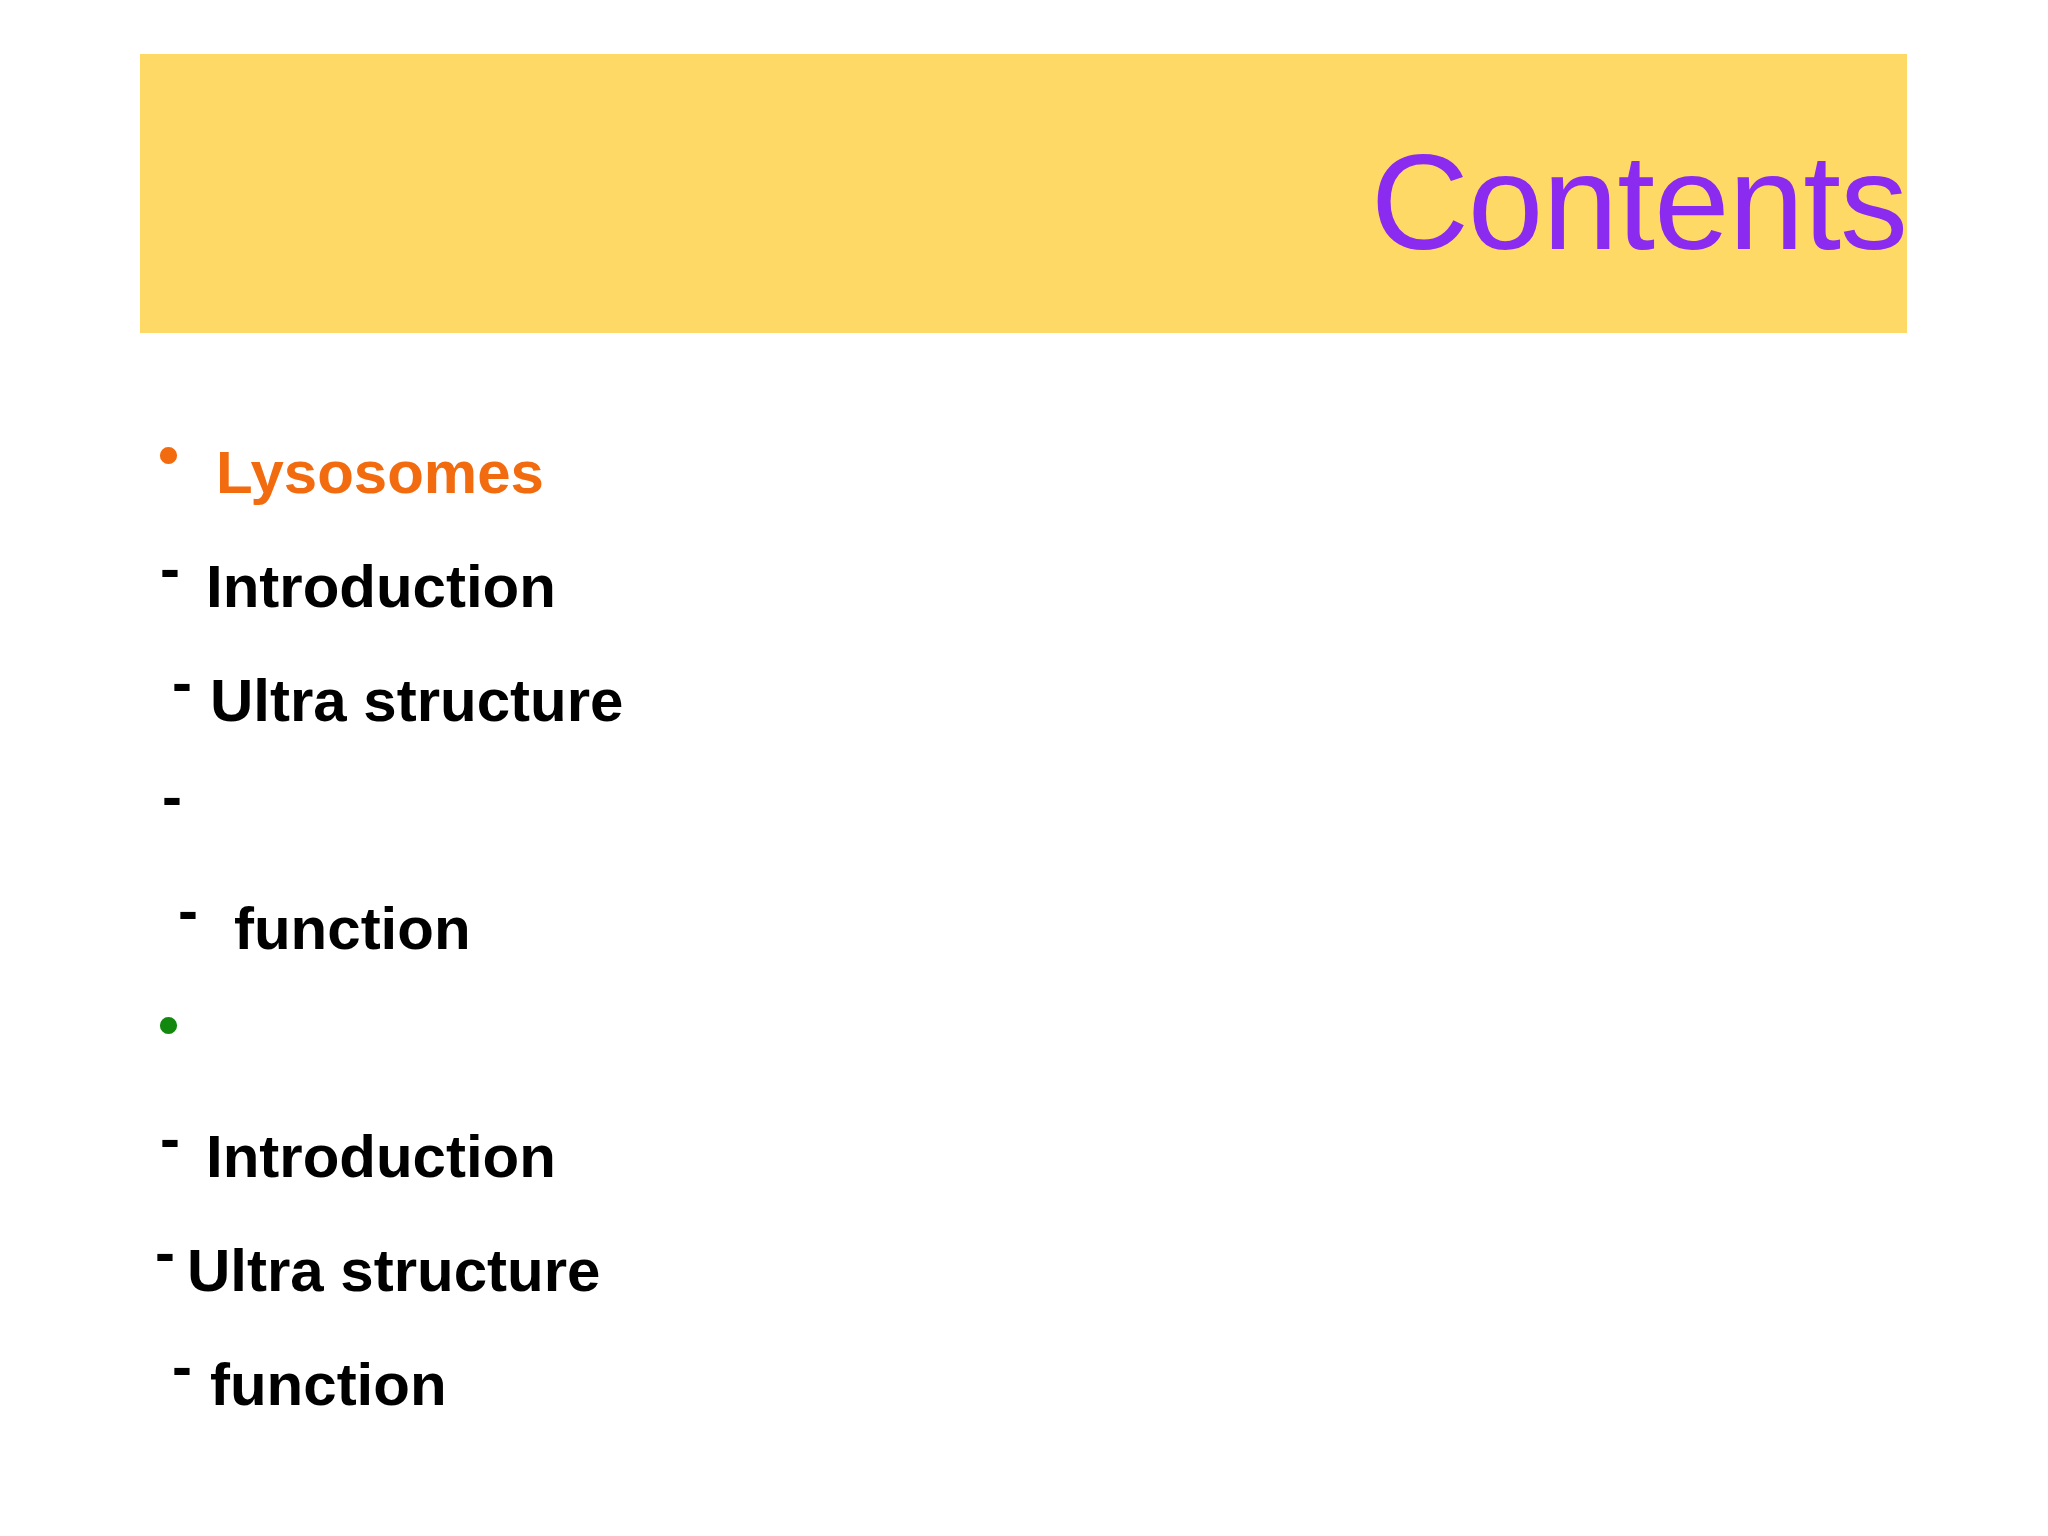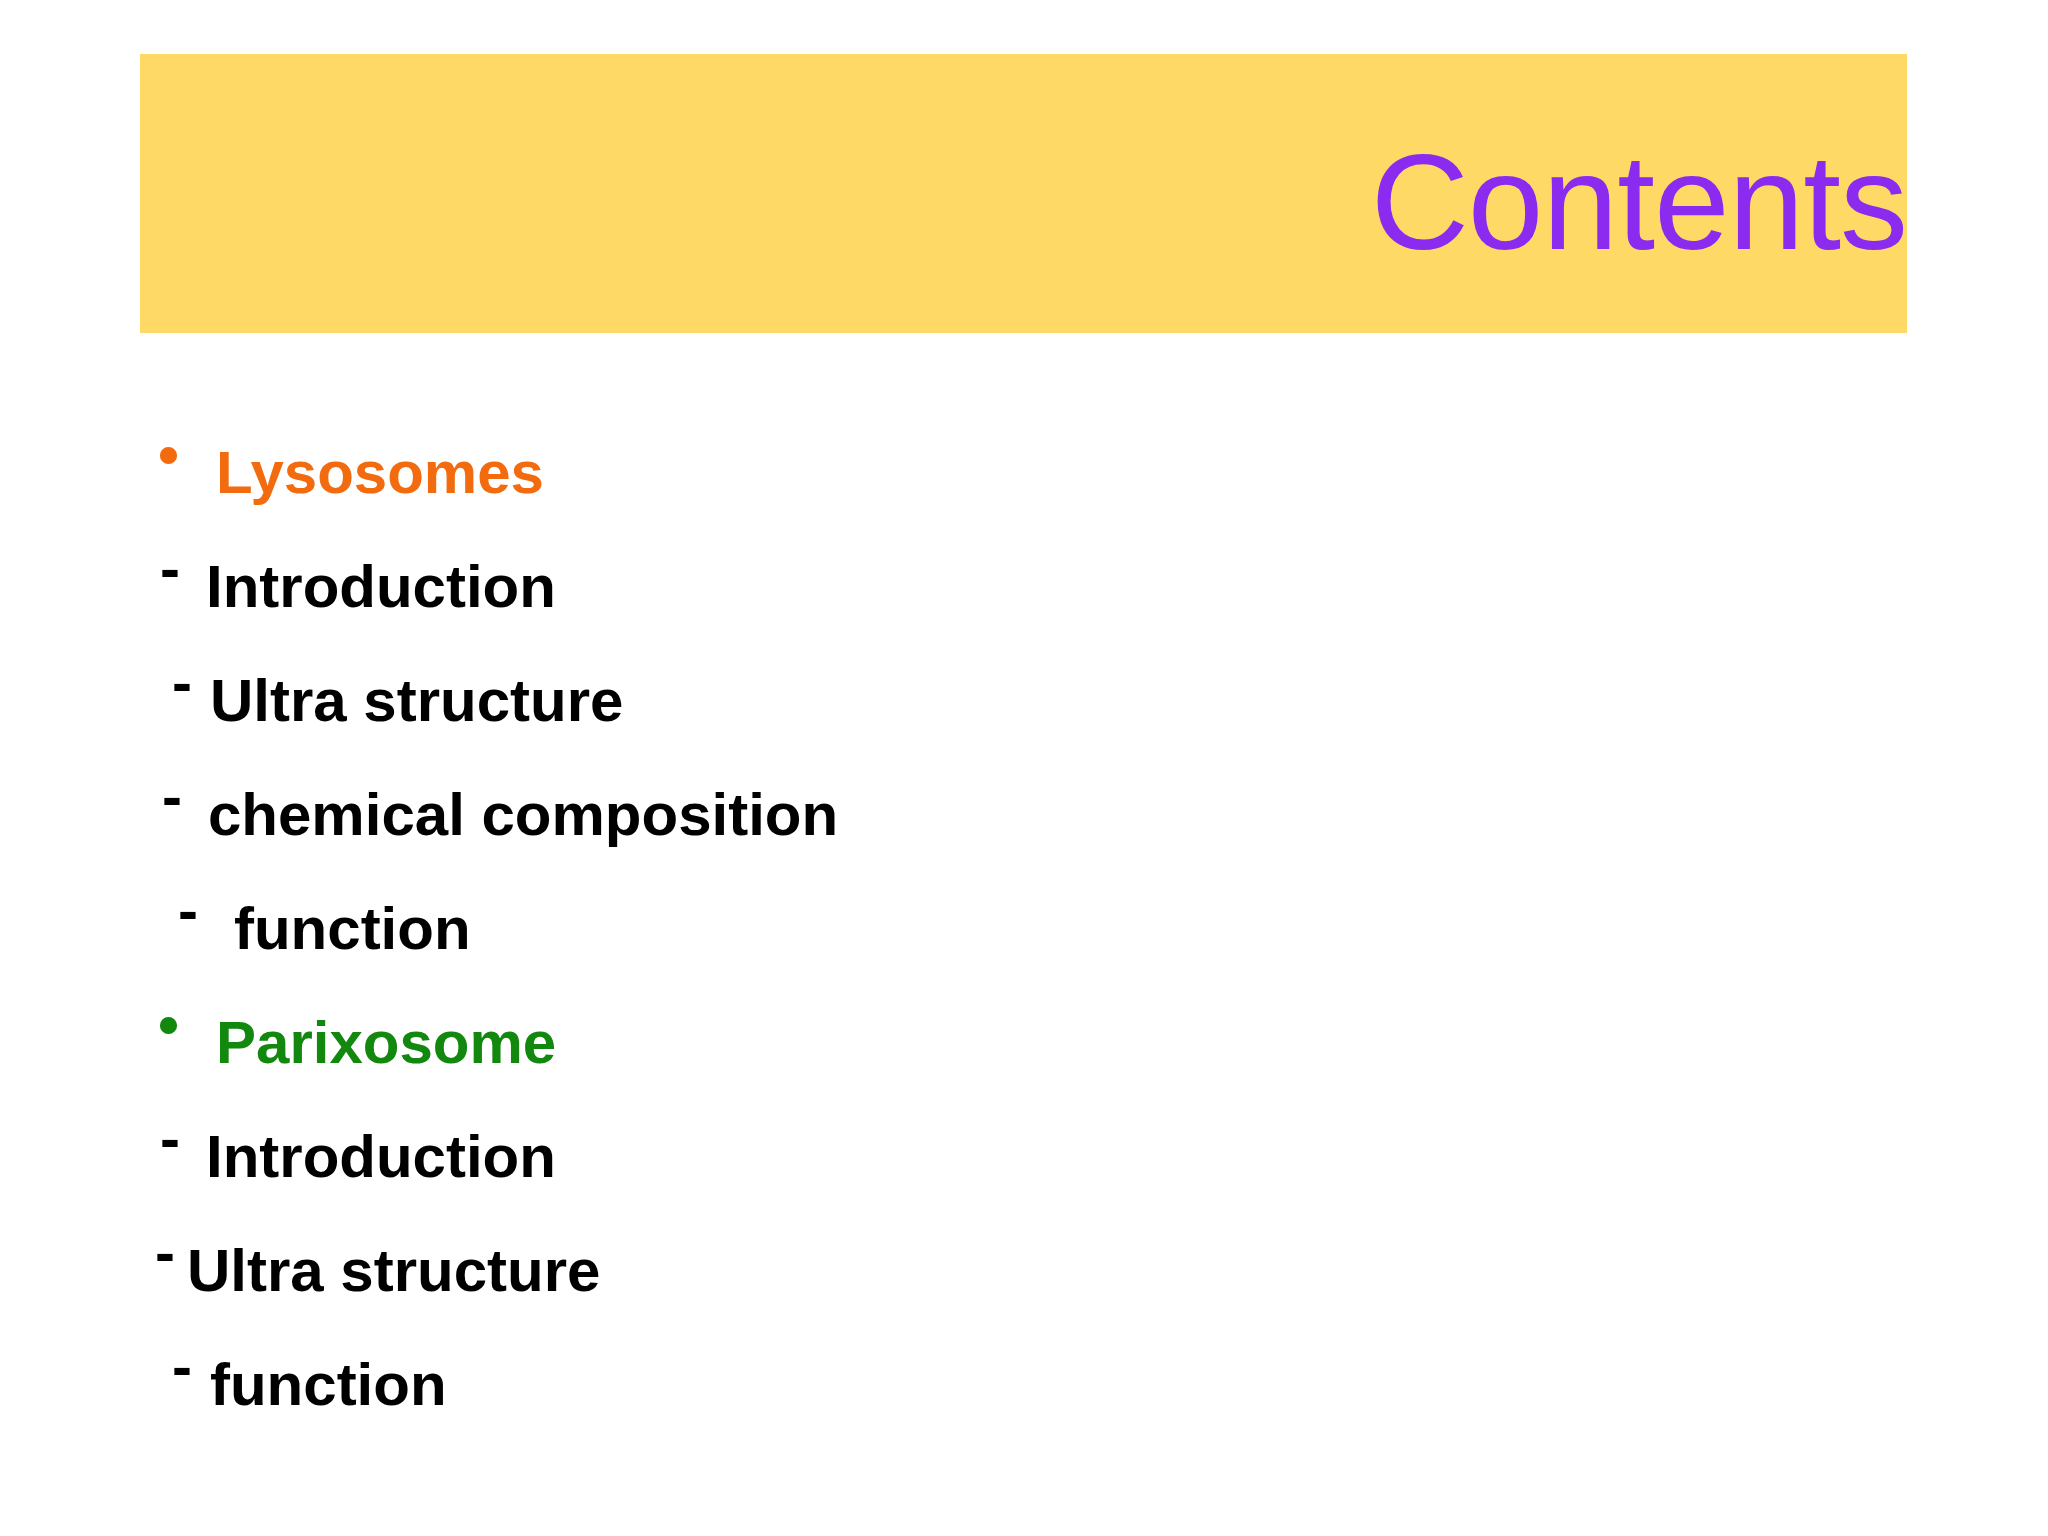--- a/index.html
+++ b/index.html
@@ -116,31 +116,29 @@
     <span class="line-label">Introduction</span>
   </div>
 
   <div class="content-line indent-2 clr-black">
     <span class="dash-marker gap-mid">-</span>
     <span class="line-label">Ultra structure</span>
   </div>
 
   <div class="content-line indent-3 clr-black">
     <span class="dash-marker gap-wide">-</span>
-    <span class="line-label">chemical composition</span>
   </div>
 
   <div class="content-line indent-4 clr-black">
     <span class="dash-marker gap-xwide">-</span>
     <span class="line-label">function</span>
   </div>
 
   <div class="content-line indent-5 clr-green">
     <span class="bullet-marker">•</span>
-    <span class="line-label">Parixosome</span>
   </div>
 
   <div class="content-line indent-6 clr-black">
     <span class="dash-marker gap-wide">-</span>
     <span class="line-label">Introduction</span>
   </div>
 
   <div class="content-line indent-7 clr-black">
     <span class="dash-marker gap-narrow">-</span>
     <span class="line-label">Ultra structure</span>

